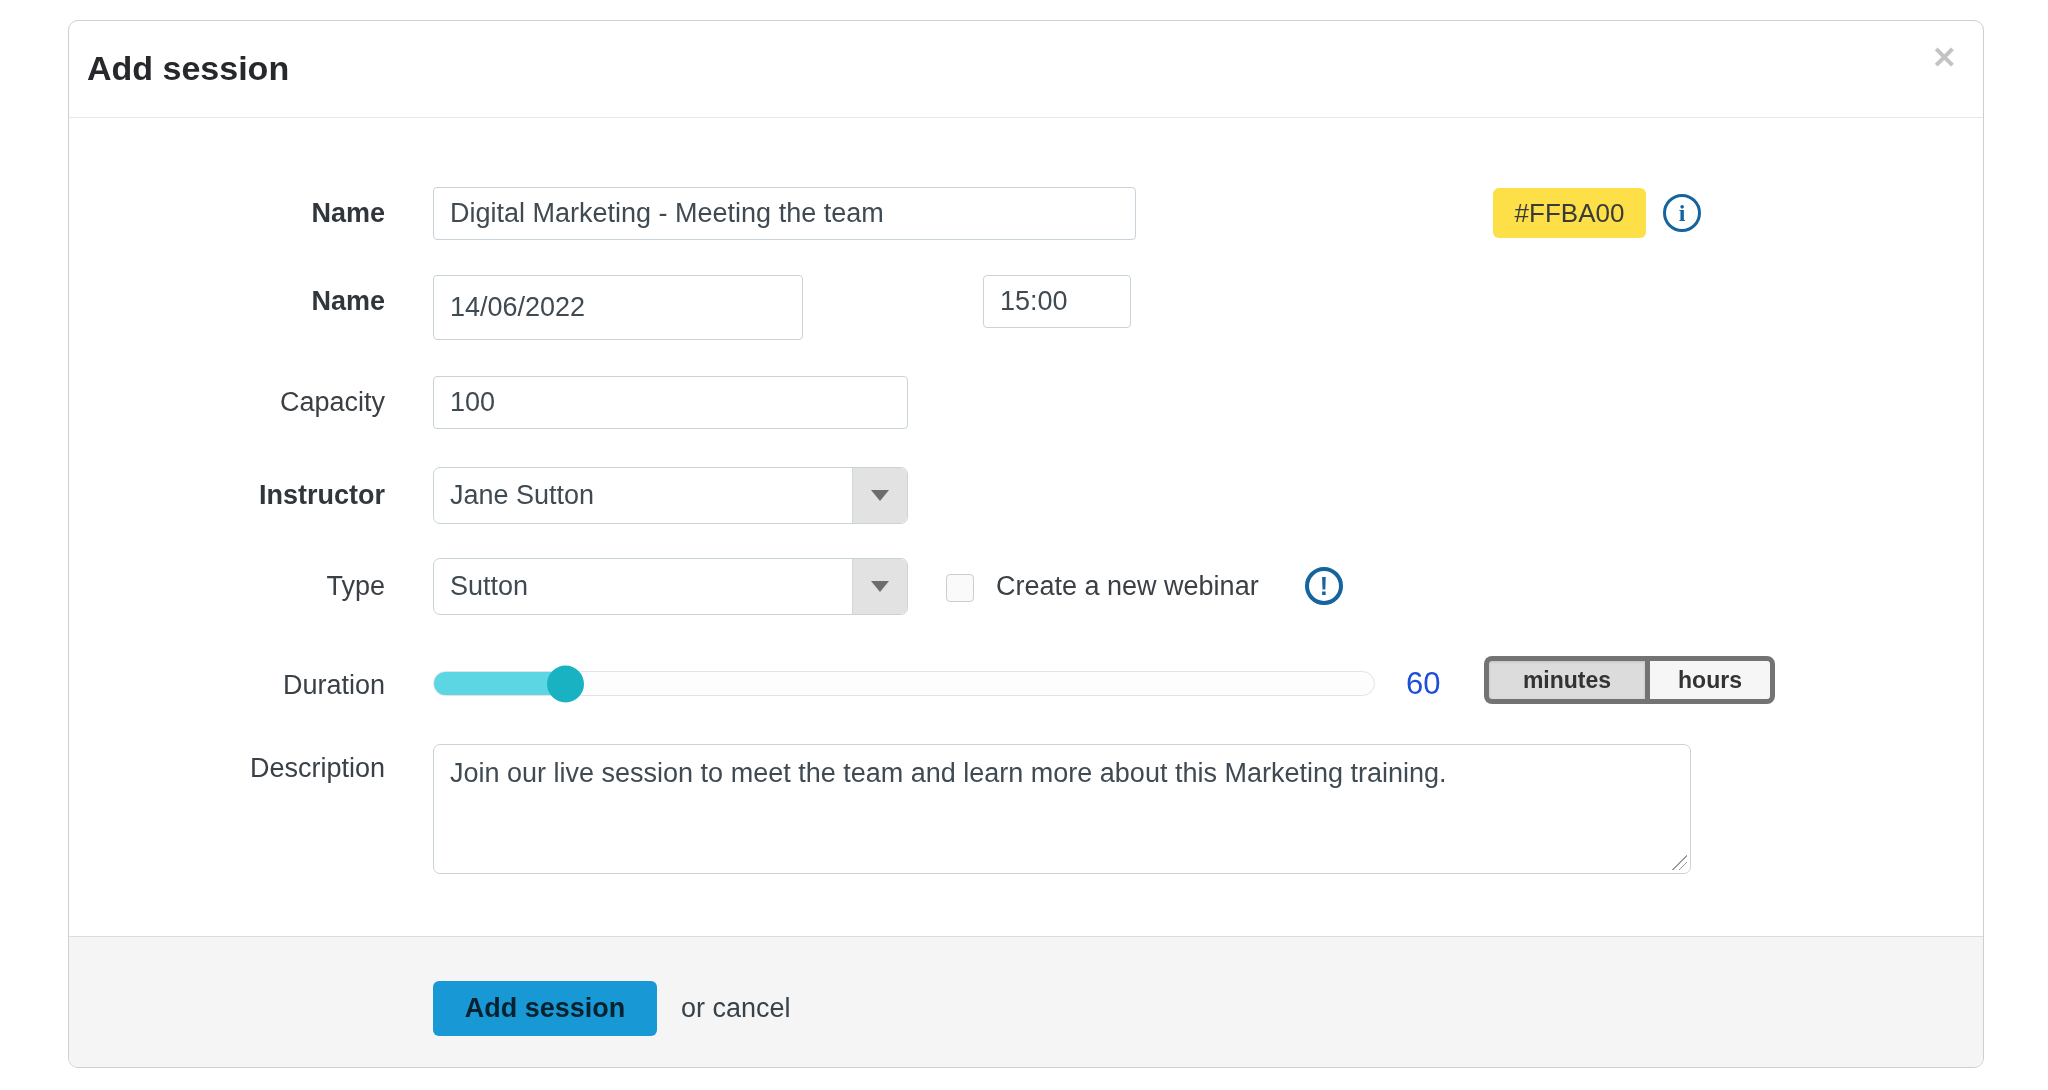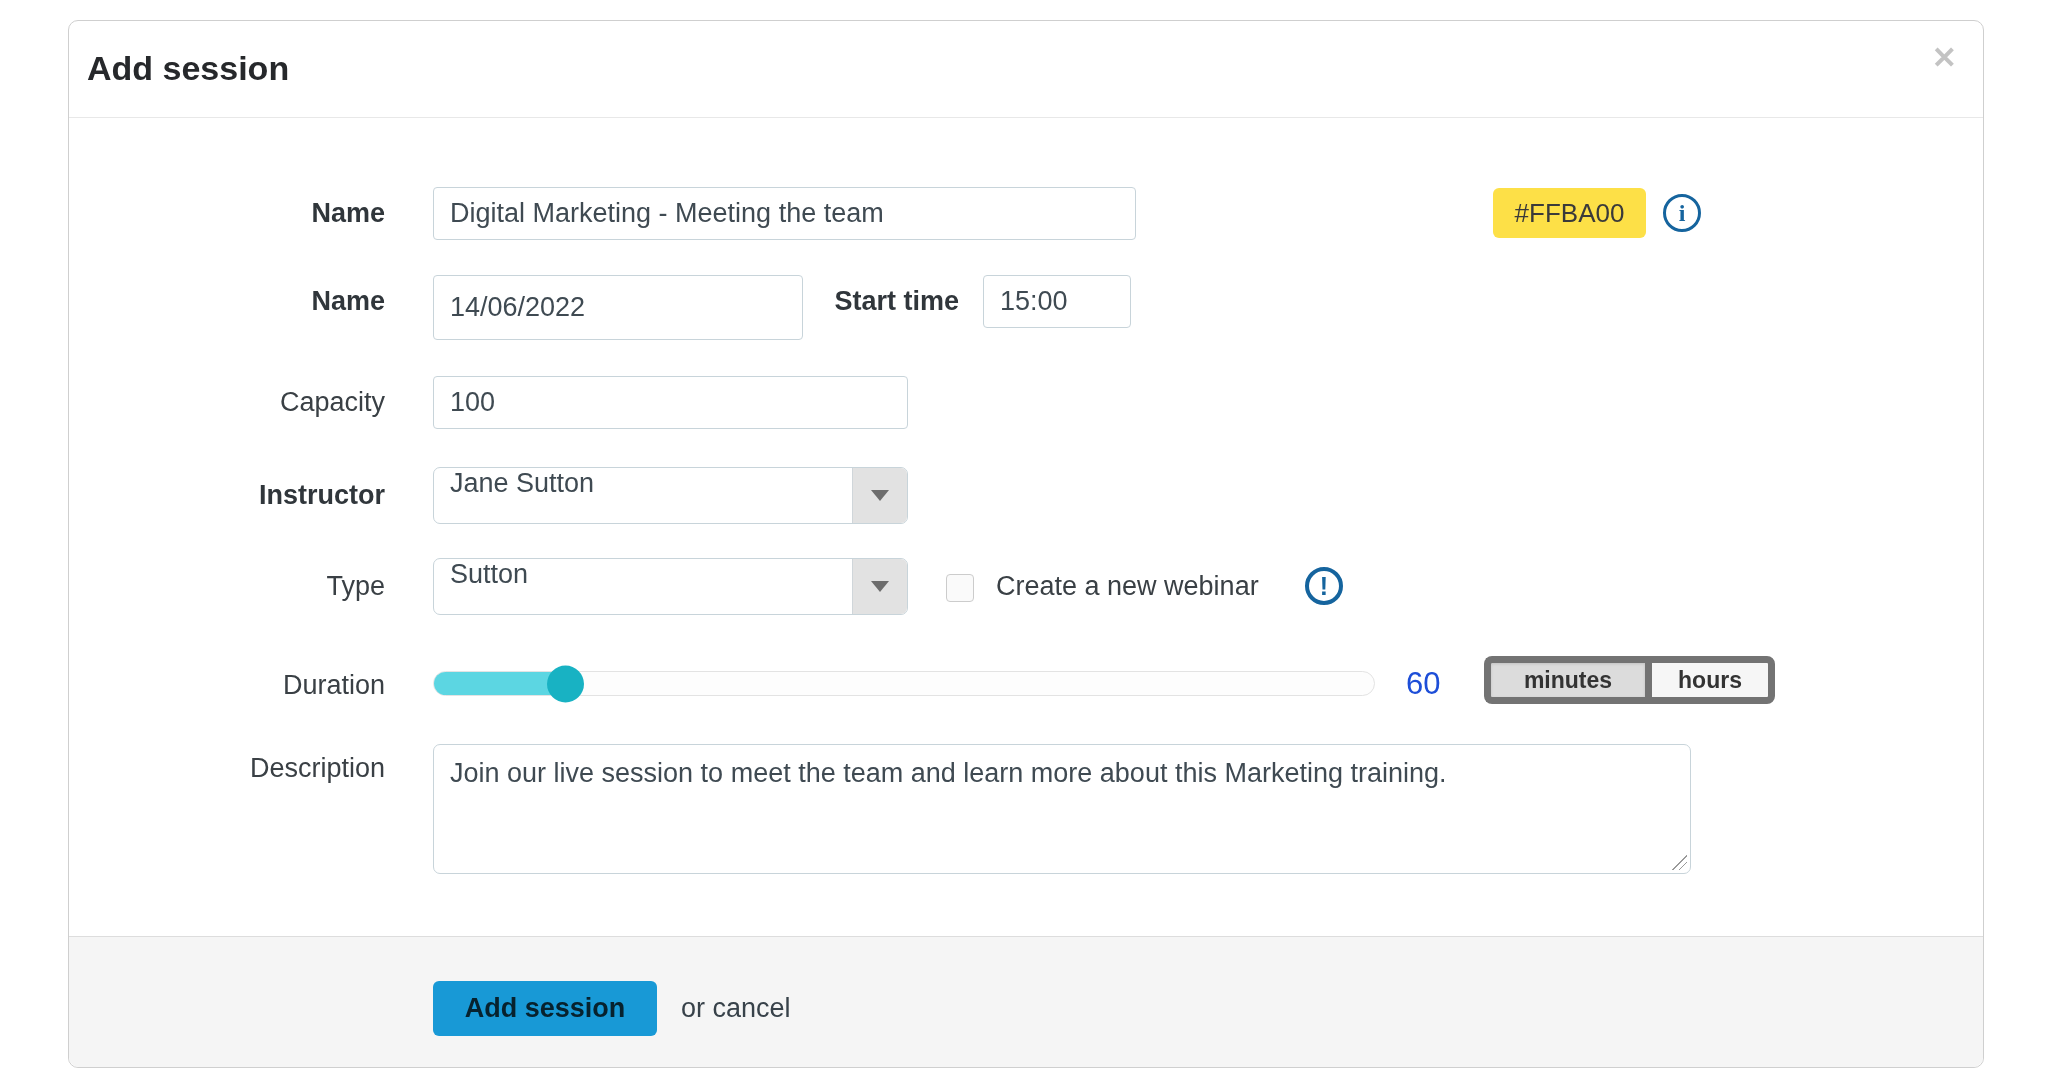--- a/index.html
+++ b/index.html
@@ -37,21 +37,21 @@
     position:absolute; width:38px; height:38px; border-radius:50%;
     border:3px solid #15649E; color:#15649E; display:flex; align-items:center; justify-content:center;
     font-weight:bold; cursor:pointer; background:#fff;
   }
   .circle-icon.info { font-family:"Liberation Serif", serif; font-size:24px; }
   .circle-icon.alert { font-size:25px; border-width:4px; }
 
   
   .fselect {
     position:absolute; height:57px; width:475px; border:1px solid #c8d4da; border-radius:7px; background:#fff;
-    display:flex; cursor:pointer; overflow:hidden;
+    display:flex; align-items:center; cursor:pointer; overflow:hidden;
   }
   .fselect .sel-text { flex:1; font-size:27px; color:#3f4a52; padding:0 16px; }
   .sel-arrow-box {
     width:55px; align-self:stretch; background:#e2e2e2; border-left:1px solid #d0d6da;
     display:flex; align-items:center; justify-content:center;
   }
   .tri-down { width:0; height:0; border-left:9px solid transparent; border-right:9px solid transparent; border-top:11px solid #6d6d6d; }
 
   
   .checkbox {
@@ -67,21 +67,21 @@
   .slider-handle {
     position:absolute; right:-18px; top:50%; transform:translateY(-50%);
     width:37px; height:37px; border-radius:50%; background:#18B2C3; cursor:grab;
   }
   .duration-value { position:absolute; font-size:31px; color:#15649E; line-height:40px; }
 
   
   .unit-toggle { position:absolute; display:flex; height:48px; }
   .unit-btn {
     font-family:"Liberation Sans", sans-serif; font-size:23px; font-weight:bold; color:#333;
-    border:7px solid #737373; background:#f6f6f6; cursor:pointer; padding:0 14px;
+    border:5px solid #737373; background:#f6f6f6; cursor:pointer; padding:0 14px;
     display:flex; align-items:center; justify-content:center;
   }
   .unit-btn.first { border-radius:8px 0 0 8px; border-right:none; }
   .unit-btn.last { border-radius:0 8px 8px 0; }
   .unit-btn.active { background:#dcdcdc; box-shadow:inset 0 1px 3px rgba(0,0,0,0.12); }
 
   
   .desc-wrap { position:absolute; width:1258px; height:130px; }
   .desc-area {
     width:100%; height:100%; border:1px solid #c8d4da; border-radius:7px; resize:none; outline:none;
@@ -118,21 +118,20 @@
 
     <div class="modal-body">
 
       <div class="flabel bold" style="top:69px; height:53px; line-height:53px;">Name</div>
       <input class="tinput" style="left: 364px; top: 69px; width: 703px; height: 53px;" value="Digital Marketing - Meeting the team">
       <div class="color-badge" style="left: 1424px; top: 70px; background: #fde047;">#FFBA00</div>
       <div class="circle-icon info" style="left: 1594px; top: 76px; border-color: rgb(21, 100, 158); color: rgb(21, 100, 158);">i</div>
 
       <div class="flabel bold" style="top:157px; height:53px; line-height:53px;">Name</div>
       <input class="tinput" style="left: 364px; top: 157px; width: 370px; height: 65px;" value="14/06/2022">
-      <div class="flabel bold" style="left:620px; width:270px; top:157px; height:53px; line-height:53px;">Start time</div>
       <input class="tinput" style="left: 914px; top: 157px; width: 148px; height: 53px;" value="15:00">
 
       <div class="flabel" style="top:258px; height:53px; line-height:53px;">Capacity</div>
       <input class="tinput" style="left: 364px; top: 258px; width: 475px; height: 53px;" value="100">
 
       <div class="flabel bold" style="top:349px; height:57px; line-height:57px;">Instructor</div>
       <div class="fselect" style="left:364px; top:349px;">
         <span class="sel-text">Jane Sutton</span>
         <span class="sel-arrow-box">
           <span class="tri-down"></span>

